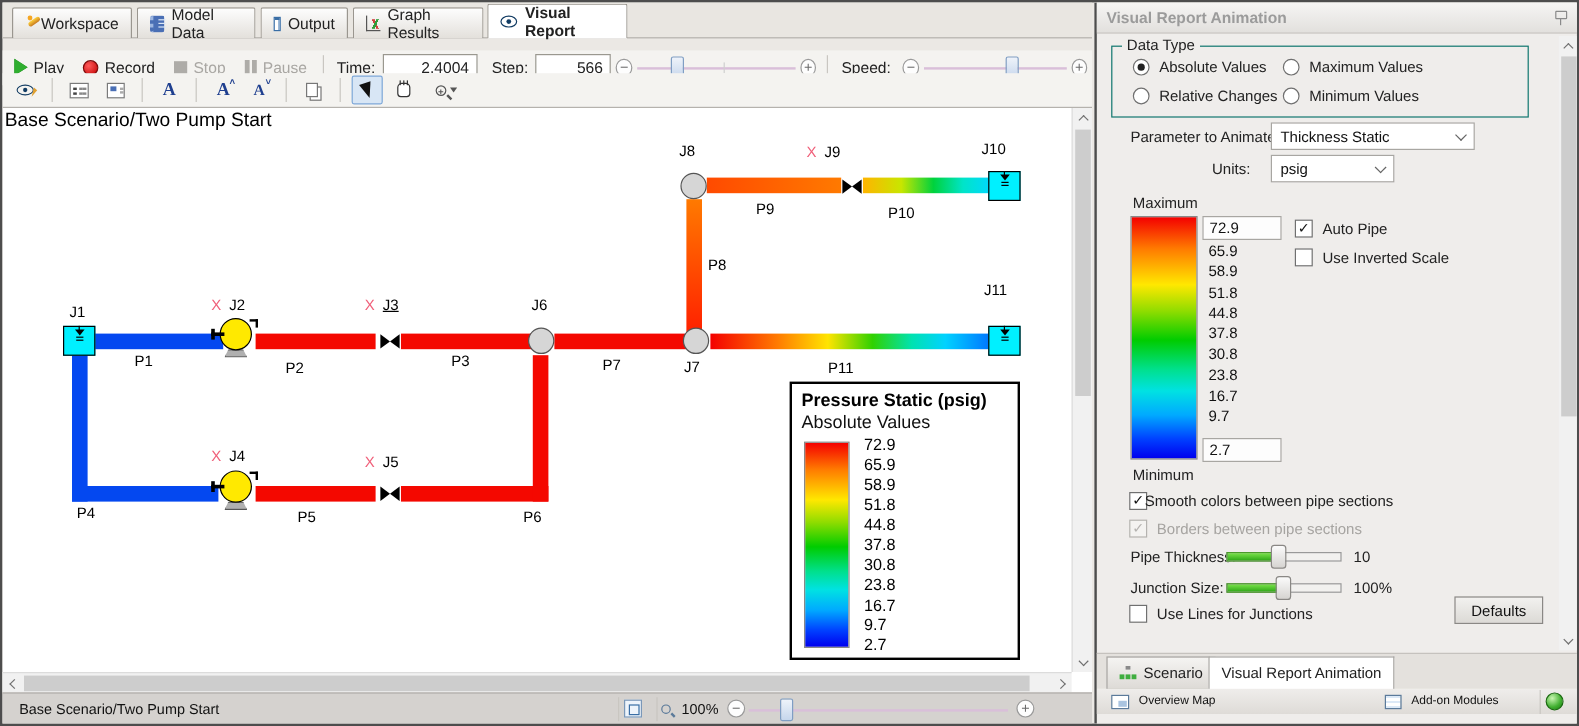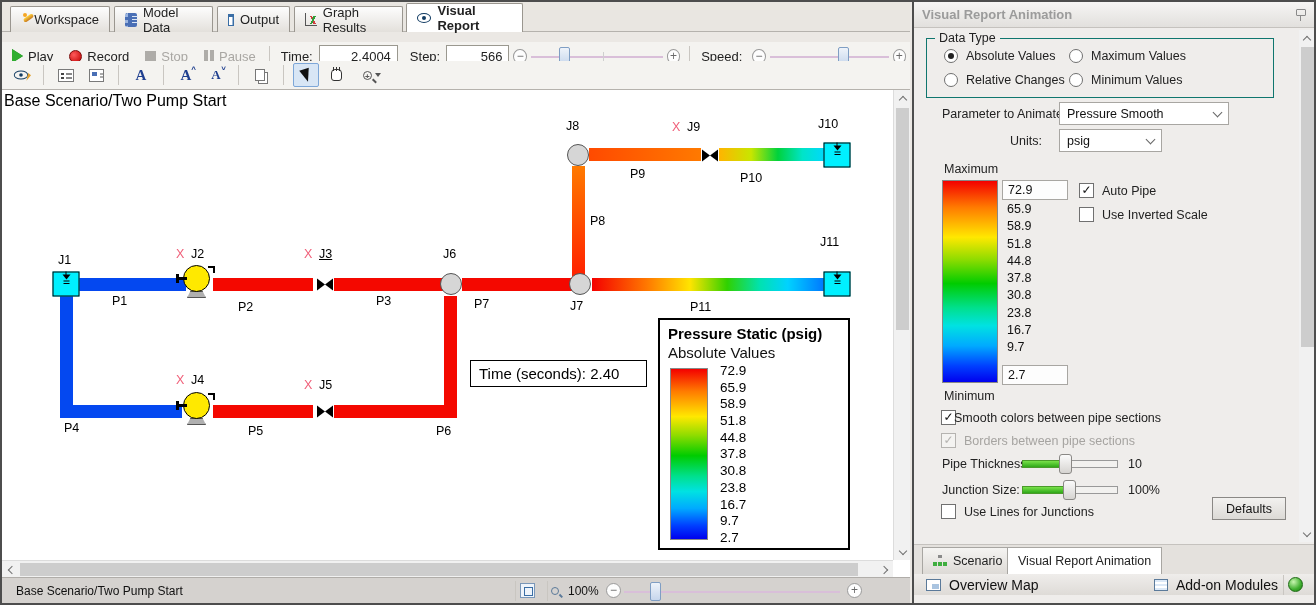--- a/index.html
+++ b/index.html
@@ -146,21 +146,21 @@
   .defaults-btn{position:absolute;left:298px;top:495px;width:74px;height:23px;background:linear-gradient(#f2f1ef,#dcdad6);border:1px solid #8a8885;font-size:12.5px;display:flex;align-items:center;justify-content:center;color:#111;}
   .rp-scroll{position:absolute;right:1px;top:28px;width:16px;height:512px;background:#f1f1f1;}
   .rp-scroll .vthumb{position:absolute;left:1.5px;top:17px;width:13px;height:300px;background:#cdcdcd;}
   .rp-tabs{position:absolute;left:0;top:542px;width:100%;height:30px;background:#e4e1dd;border-top:1px solid #c5c2be;}
   .rp-tab{position:absolute;top:2px;height:28px;display:flex;align-items:center;gap:6px;padding:0 10px;font-size:12.5px;color:#222;}
   .rp-tab.inactive{background:linear-gradient(#f5f4f2,#dddad6);border:1px solid #a8a6a2;}
   .rp-tab.active{background:#fff;border:1px solid #a8a6a2;border-bottom:1px solid #fff;}
   .ic-org{width:14px;height:12px;position:relative;}
   .ic-org:before{content:"";position:absolute;left:5px;top:0;width:4px;height:3px;background:#8a8a8a;}
   .ic-org:after{content:"";position:absolute;left:0px;top:7px;width:3.5px;height:3.5px;background:#3fae3f;box-shadow:5px 0 0 #3fae3f,10px 0 0 #3fae3f;}
-  .rp-footer{position:absolute;left:0;top:572px;width:100%;height:21px;background:linear-gradient(#efedeb,#dedbd7);display:flex;align-items:center;font-size:14px;color:#111;}
+  .rp-footer{position:absolute;left:0;top:572px;width:100%;height:21px;background:linear-gradient(#efedeb,#dedbd7);display:flex;align-items:center;font-size:10px;color:#111;}
   .ic-map{width:15px;height:12px;border:1px solid #5b7a9a;background:#fff;position:relative;}
   .ic-map:after{content:"";position:absolute;right:1px;bottom:1px;width:7px;height:5px;background:#aac4e0;}
   .ic-mod{width:14px;height:12px;border:1px solid #5b7a9a;background:repeating-linear-gradient(#dce9f7 0 2px,#fff 2px 4px);}
   .greenball{width:15px;height:15px;border-radius:50%;background:radial-gradient(circle at 35% 30%,#c8f5b0,#3fae2f 60%,#1c7a14);border:1px solid #1c6a12;}
 </style>
 </head>
 <body>
 
 <div id="window">
 
@@ -342,30 +342,27 @@
         <span class="netlabel xmark" style="left: 670px; top: 30px;">X</span>
         <span class="netlabel" style="left: 685px; top: 30px;">J9</span>
         <span class="netlabel" style="left: 816px; top: 27px;">J10</span>
         <span class="netlabel" style="left: 818px; top: 145px;">J11</span>
         <span class="netlabel" style="left: 110px; top: 204px;">P1</span>
         <span class="netlabel" style="left: 236px; top: 210px;">P2</span>
         <span class="netlabel" style="left: 374px; top: 204px;">P3</span>
         <span class="netlabel" style="left: 62px; top: 331px;">P4</span>
         <span class="netlabel" style="left: 246px; top: 334px;">P5</span>
         <span class="netlabel" style="left: 434px; top: 334px;">P6</span>
-        <span class="netlabel" style="left: 472px; top: 207px;">P7</span>
+        <span class="netlabel" style="left: 500px; top: 207px;">P7</span>
         <span class="netlabel" style="left: 588px; top: 124px;">P8</span>
         <span class="netlabel" style="left: 628px; top: 77px;">P9</span>
         <span class="netlabel" style="left: 738px; top: 81px;">P10</span>
         <span class="netlabel" style="left: 688px; top: 210px;">P11</span>
       </div>
 
-    <div class="timebox">
-      <span>Time (seconds): 2.40</span>
-    </div>
 
     <div class="legend">
       <div class="legend-title">Pressure Static (psig)</div>
       <div class="legend-sub">Absolute Values</div>
       <div class="legend-body">
         <div class="legend-bar"></div>
         <div class="legend-vals" id="legend-values">
             <span>72.9</span>
             <span>65.9</span>
             <span>58.9</span>
@@ -429,21 +426,21 @@
       <span class="radio" style="left:142px;top:10px;"></span>
       <span class="rp-label" style="left:164px;top:10px;">Maximum Values</span>
       <span class="radio" style="left:17px;top:34px;"></span>
       <span class="rp-label" style="left:39px;top:34px;">Relative Changes</span>
       <span class="radio" style="left:142px;top:34px;"></span>
       <span class="rp-label" style="left:164px;top:34px;">Minimum Values</span>
     </div>
 
     <span class="rp-label" style="left:28px;top:105px;">Parameter to Animate:</span>
     <div class="dropdown" style="left:145px;top:100px;width:170px;">
-      <span>Pressure Smooth</span>
+      <span>Thickness Static</span>
       <span class="dd-chev"></span>
     </div>
 
     <span class="rp-label" style="left:96px;top:132px;">Units:</span>
     <div class="dropdown" style="left:145px;top:127px;width:103px;">
       <span>psig</span>
       <span class="dd-chev"></span>
     </div>
 
     <span class="rp-label" style="left:30px;top:160px;">Maximum</span>

